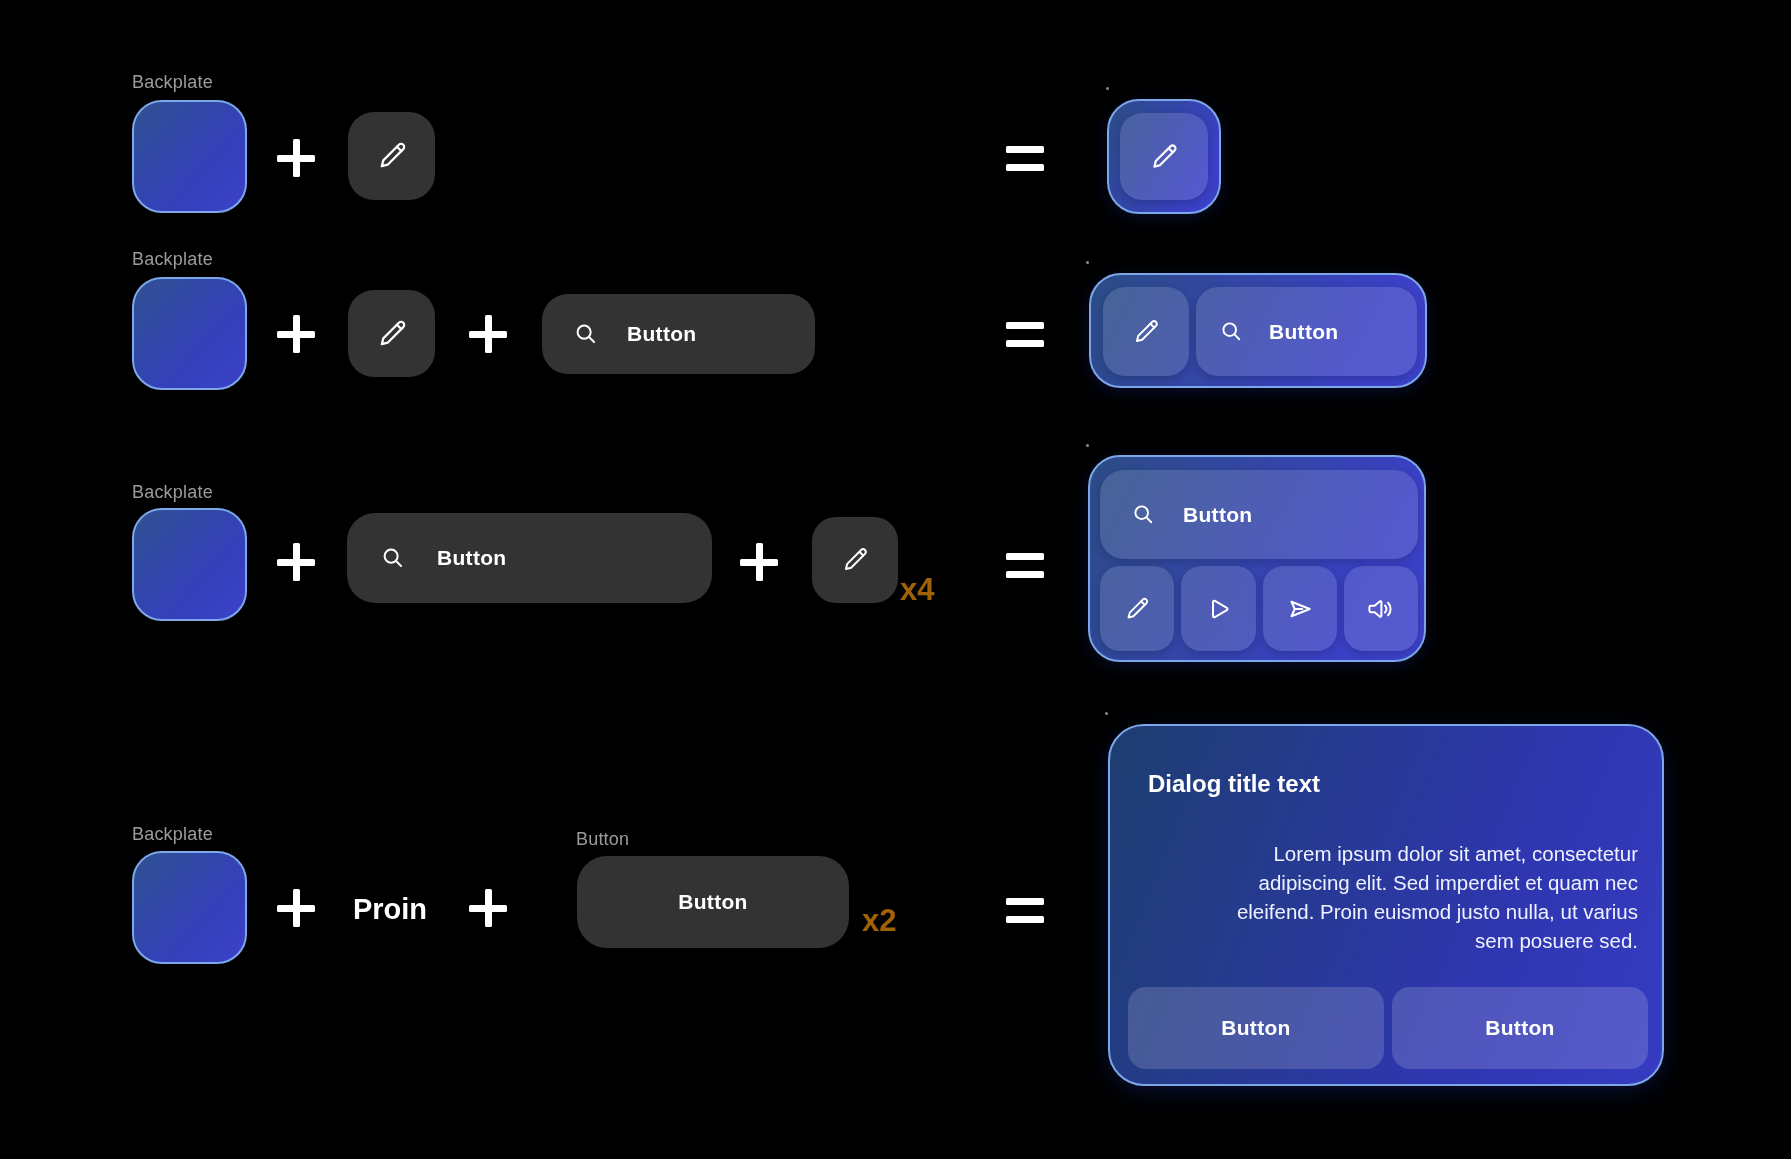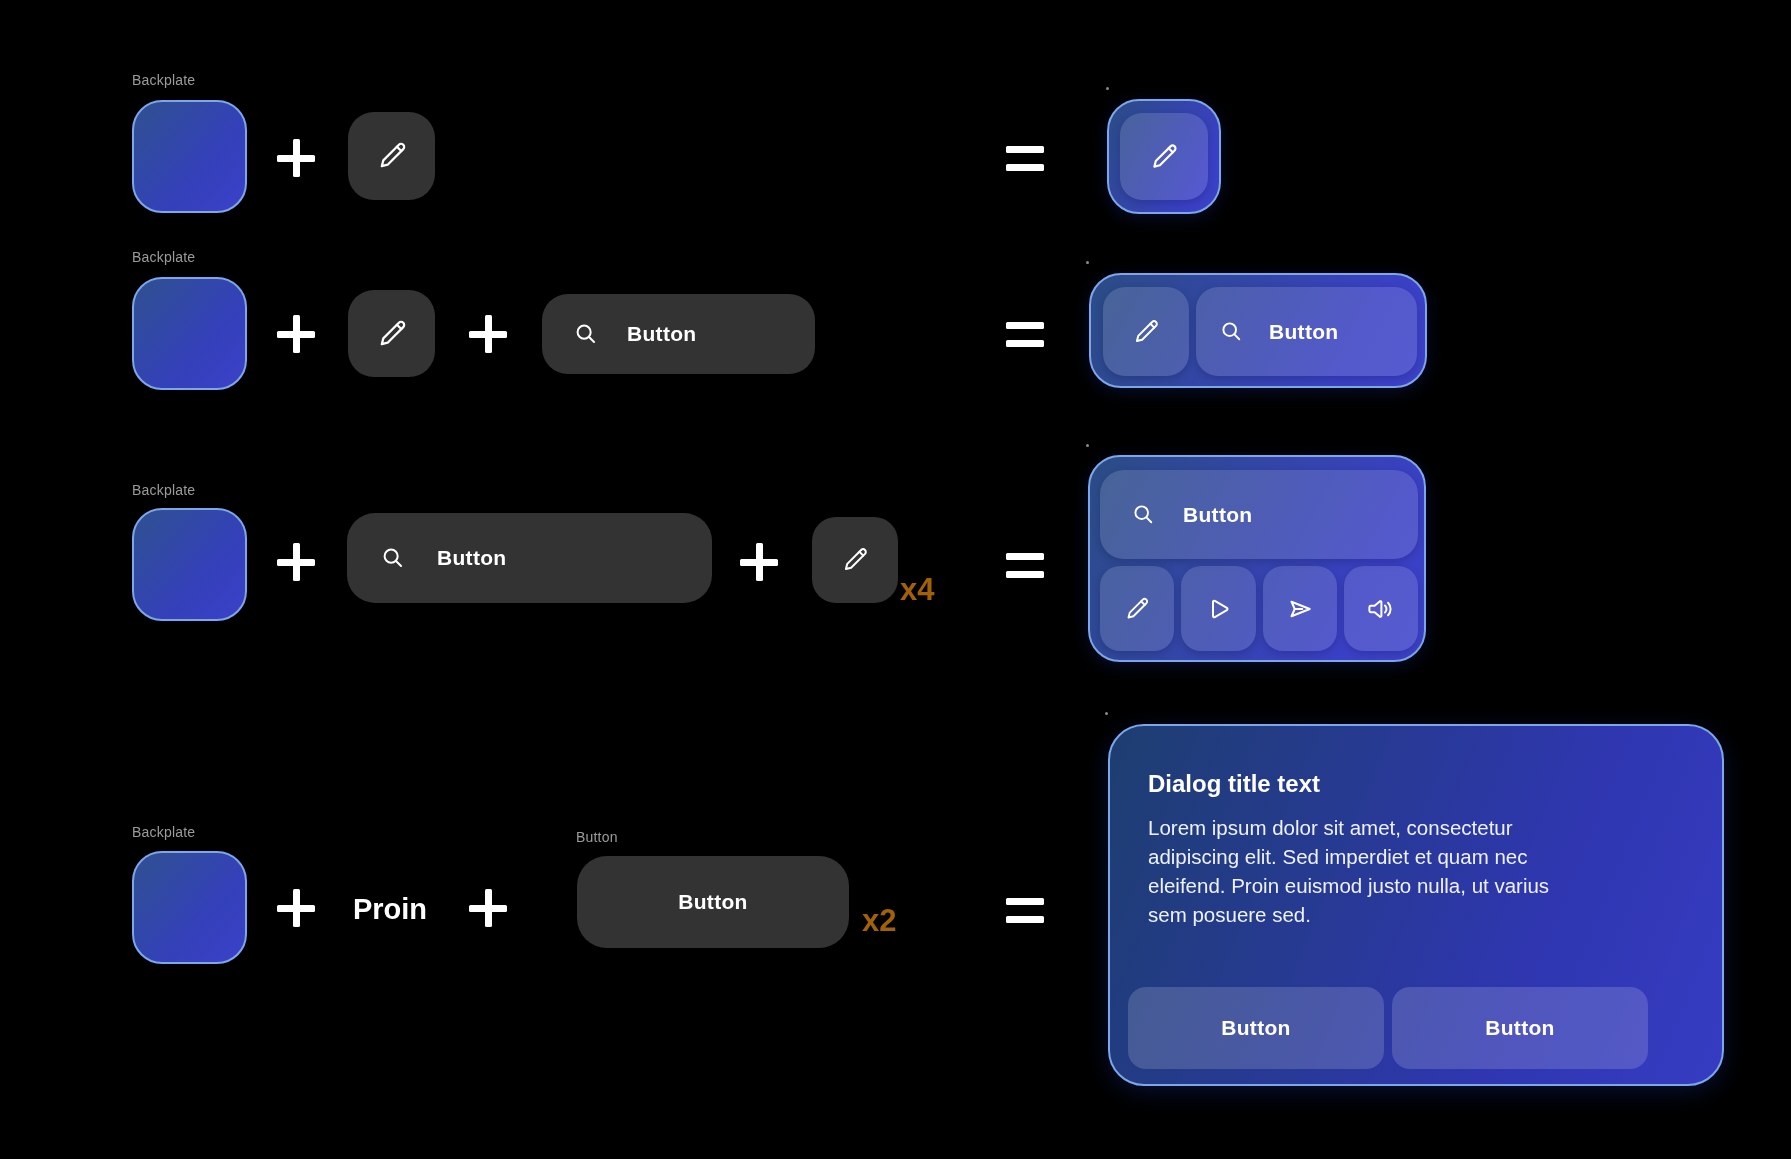--- a/index.html
+++ b/index.html
@@ -6,21 +6,21 @@
   body{
     width:1791px;height:1159px;position:relative;overflow:hidden;
     background:#000;
     font-family:"Liberation Sans", sans-serif;
     -webkit-font-smoothing:antialiased;
   }
   .abs{position:absolute;}
 
   
   .mini-label{
-    font-size:14px;color:#9b9b9b;font-weight:400;letter-spacing:.2px;
+    font-size:18px;color:#9b9b9b;font-weight:400;letter-spacing:.2px;
   }
 
   
   .backplate{
     width:115px;height:113px;border-radius:30px;
     background:linear-gradient(132deg,#2f5190 0%,#3440ba 62%,#3b41c9 100%);
     border:2.5px solid #7ca7ea;
     box-sizing:border-box;
   }
 
@@ -53,29 +53,29 @@
   .overlay-btn{
     background:rgba(255,255,255,.135);border-radius:22px;
     display:flex;align-items:center;justify-content:center;
     box-shadow:0 3px 8px rgba(0,0,20,.18);
     box-sizing:border-box;
   }
   .overlay-btn.search{justify-content:flex-start;}
 
   
   .dialog{
-    width:616px;height:362px;border-radius:36px;box-sizing:border-box;
+    width:556px;height:362px;border-radius:36px;box-sizing:border-box;
     border:2.5px solid #7ca7ea;
     background:linear-gradient(112deg,#1d3e70 0%,#2f36b0 68%,#363cc2 100%);
     box-shadow:0 6px 24px rgba(20,40,120,.4);
   }
   .dialog-title{position:absolute;left:38px;top:44px;color:#fff;font-size:24px;font-weight:700;}
   .dialog-body{
-    position:absolute;left:38px;top:87px;width:490px;
-    color:#eef2ff;font-size:20.5px;line-height:29px;white-space:pre-line;
+    position:absolute;left:38px;top:113px;width:490px;
+    color:#eef2ff;font-size:20.5px;line-height:29px;white-space:pre-line;text-align:right;
   }
   .dialog-btn-row{position:absolute;left:18px;bottom:15px;display:flex;gap:8px;}
   .dialog-btn{
     width:256px;height:82px;border-radius:18px;background:rgba(255,255,255,.16);
     display:flex;align-items:center;justify-content:center;
     color:#fff;font-size:21px;font-weight:700;letter-spacing:.3px;
   }
 
   .marker-dot{width:3px;height:3px;border-radius:50%;background:#8a8a8a;}
   .multiplier{color:#a16207;font-size:31px;font-weight:700;}

